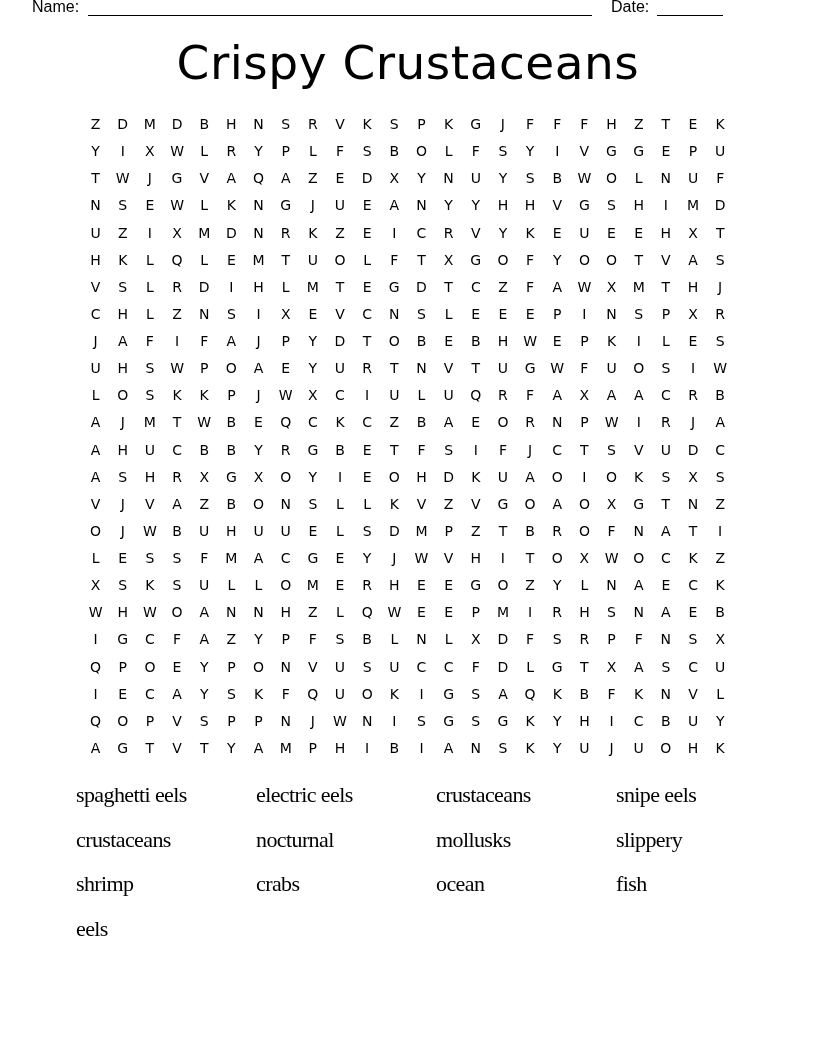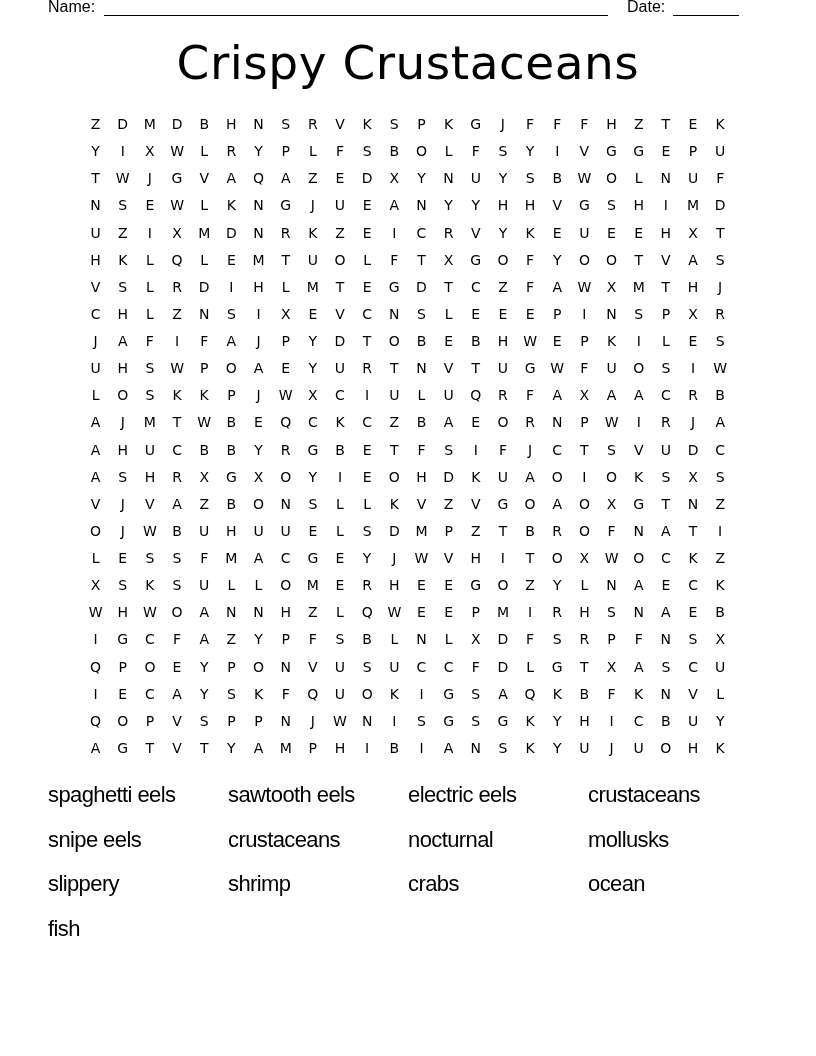--- a/index.html
+++ b/index.html
@@ -1,18 +1,18 @@
 <!DOCTYPE html>
 <html><head>
 <meta charset="utf-8">
 <style>
   html, body { margin: 0; padding: 0; background: #ffffff; }
   body { width: 816px; height: 1056px; position: relative; overflow: hidden; color: #000; }
   .header-line {
-    position: absolute; top: 0; left: 48px; width: 700px; height: 18px;
+    position: absolute; top: 0; left: 32px; width: 700px; height: 18px;
     font-family: "Liberation Sans", sans-serif; font-size: 16px; line-height: 18px;
   }
   .name-label { position: absolute; left: 0; top: -2px; }
   .name-blank { position: absolute; left: 56px; top: 15px; width: 504px; border-bottom: 1px solid #000; }
   .date-label { position: absolute; left: 579px; top: -2px; }
   .date-blank { position: absolute; left: 625px; top: 15px; width: 66px; border-bottom: 1px solid #000; }
   .title {
     position: absolute; top: 33px; left: 0; width: 816px; text-align: center;
     font-family: "DejaVu Sans", sans-serif; font-size: 47px; line-height: 60px; letter-spacing: 0.5px;
   }
@@ -22,22 +22,22 @@
   }
   .cell {
     font-family: "DejaVu Sans", sans-serif; font-size: 14px; text-align: center;
     line-height: 27px; height: 27px;
   }
   .words {
     position: absolute; left: 48px; top: 778px;
     display: grid; grid-template-columns: 180px 180px 180px 180px; grid-auto-rows: 44.5px;
   }
   .word {
-    font-family: Liberation Sans, sans-serif; font-size: 22px; line-height: 34px;
-    letter-spacing: -0.6px; white-space: nowrap;
+    font-family: Liberation Serif, serif; font-size: 22px; line-height: 34px;
+    letter-spacing: -0.6px; white-space: nowrap; margin-left: 28px;
   }
 </style>
 </head>
 <body>
 
 <div class="header-line">
   <span class="name-label">Name:</span>
   <span class="name-blank"></span>
   <span class="date-label">Date:</span>
   <span class="date-blank"></span>
@@ -619,25 +619,25 @@
     <div class="cell">U</div>
     <div class="cell">J</div>
     <div class="cell">U</div>
     <div class="cell">O</div>
     <div class="cell">H</div>
     <div class="cell">K</div>
   </div>
 
 <div class="words" id="words">
     <div class="word">spaghetti eels</div>
-    <div class="word">sawtooth eels</div>
     <div class="word">electric eels</div>
     <div class="word">crustaceans</div>
     <div class="word">snipe eels</div>
     <div class="word">crustaceans</div>
     <div class="word">nocturnal</div>
     <div class="word">mollusks</div>
     <div class="word">slippery</div>
     <div class="word">shrimp</div>
     <div class="word">crabs</div>
     <div class="word">ocean</div>
     <div class="word">fish</div>
+    <div class="word">eels</div>
   </div>
 
 </body></html>

